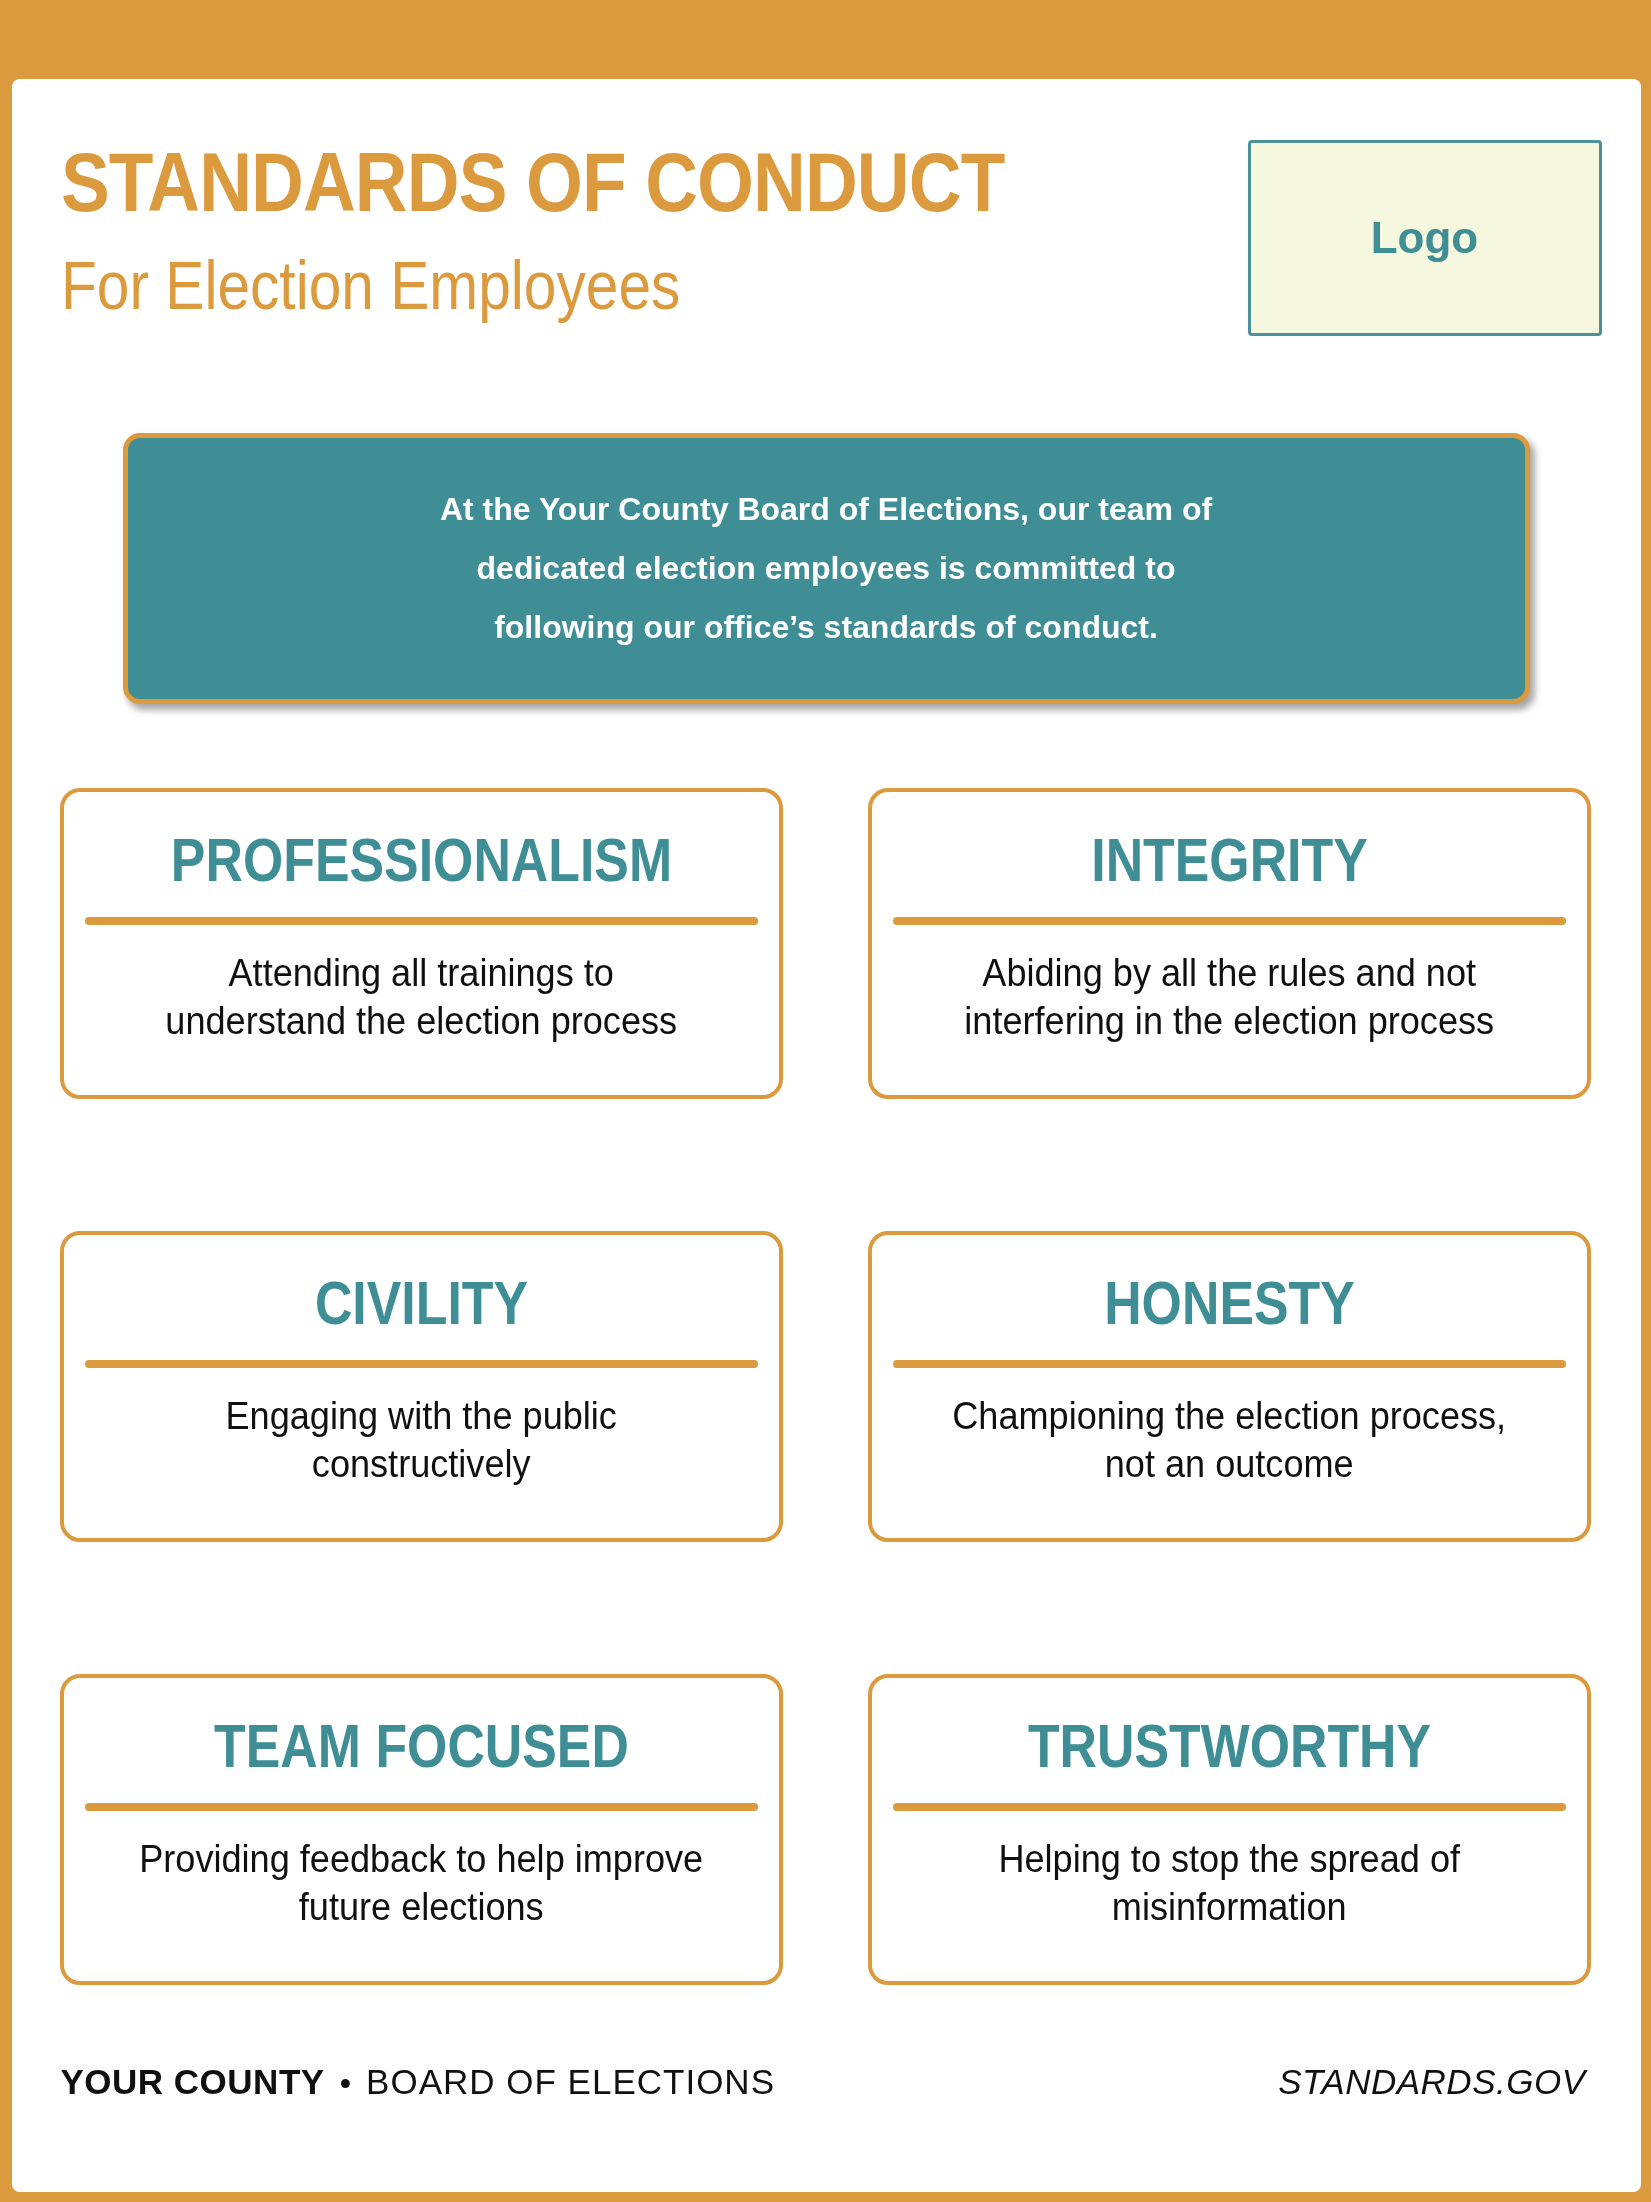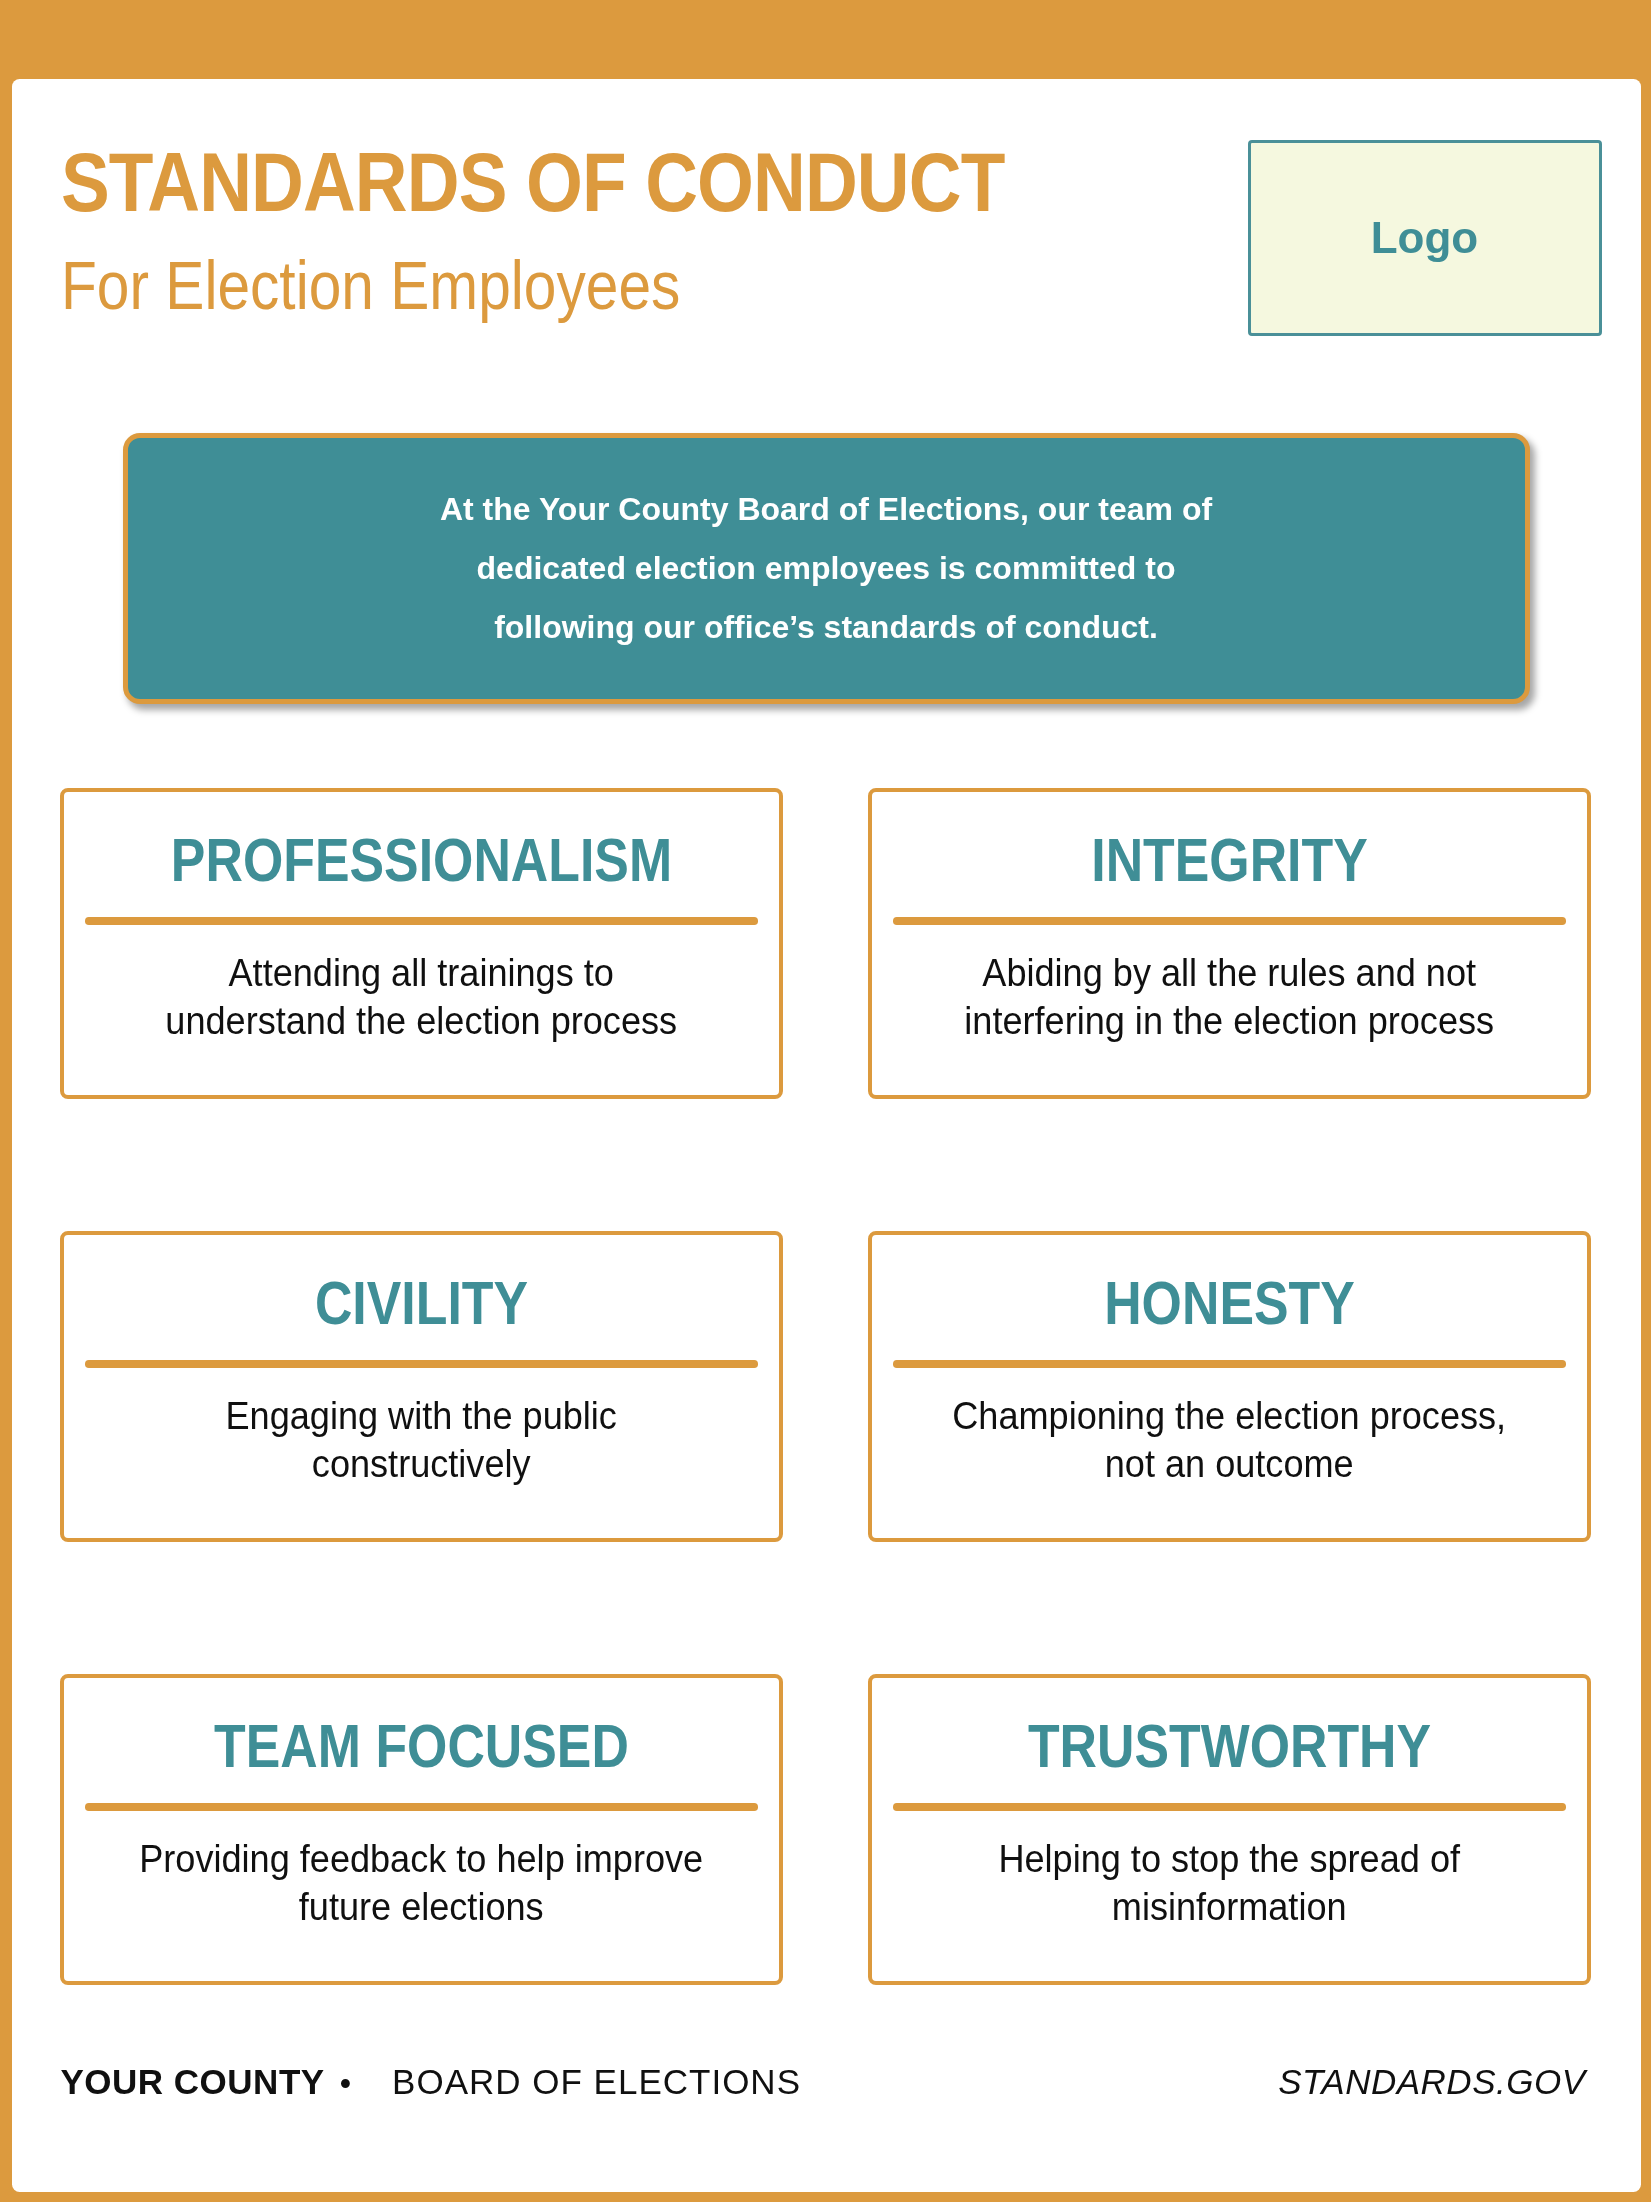--- a/index.html
+++ b/index.html
@@ -52,21 +52,21 @@
   .intro p{
     margin:0;color:#ffffff;text-align:center;
     font-size:32px;line-height:59px;font-weight:700;
     white-space:pre-line;
   }
   
   .card{
     position:absolute;width:723px;height:311px;
     background:#ffffff;
     border:4.8px solid var(--orange,#DC9A3E);
-    border-radius:8px;
+    border-radius:20px;
     text-align:center;
   }
   .c1{left:48px;}  .c2{left:856px;}
   .r1{top:709px;}  .r2{top:1152px;}  .r3{top:1595px;}
   .card h3{
     margin:38px 0 0;font-size:61px;font-weight:700;line-height:1;
     color:var(--teal,#3F8E96);
     transform:scaleX(.85);transform-origin:center top;
     white-space:nowrap;
   }
@@ -82,21 +82,21 @@
     transform:scaleX(.95);transform-origin:center top;
   }
   
   .footer{
     position:absolute;left:49px;right:55px;top:1983px;
     display:flex;justify-content:space-between;align-items:baseline;
     font-size:35px;color:var(--text,#101010);
   }
   .footer .org-bold{font-weight:700;letter-spacing:0.5px;}
   .footer .dot{margin:0 15.3px;font-weight:700;font-size:31px;}
-  .footer .org-rest{font-weight:400;letter-spacing:1px;margin-left:26px;}
+  .footer .org-rest{font-weight:400;letter-spacing:1px;}
   .footer .site{font-style:italic;font-weight:400;letter-spacing:0.5px;}
 </style>
 </head>
 <body>
 
 <div class="poster">
   <div class="inner">
 
     <h1 class="page-title">STANDARDS OF CONDUCT</h1>
     <h2 class="page-subtitle">For Election Employees</h2>

